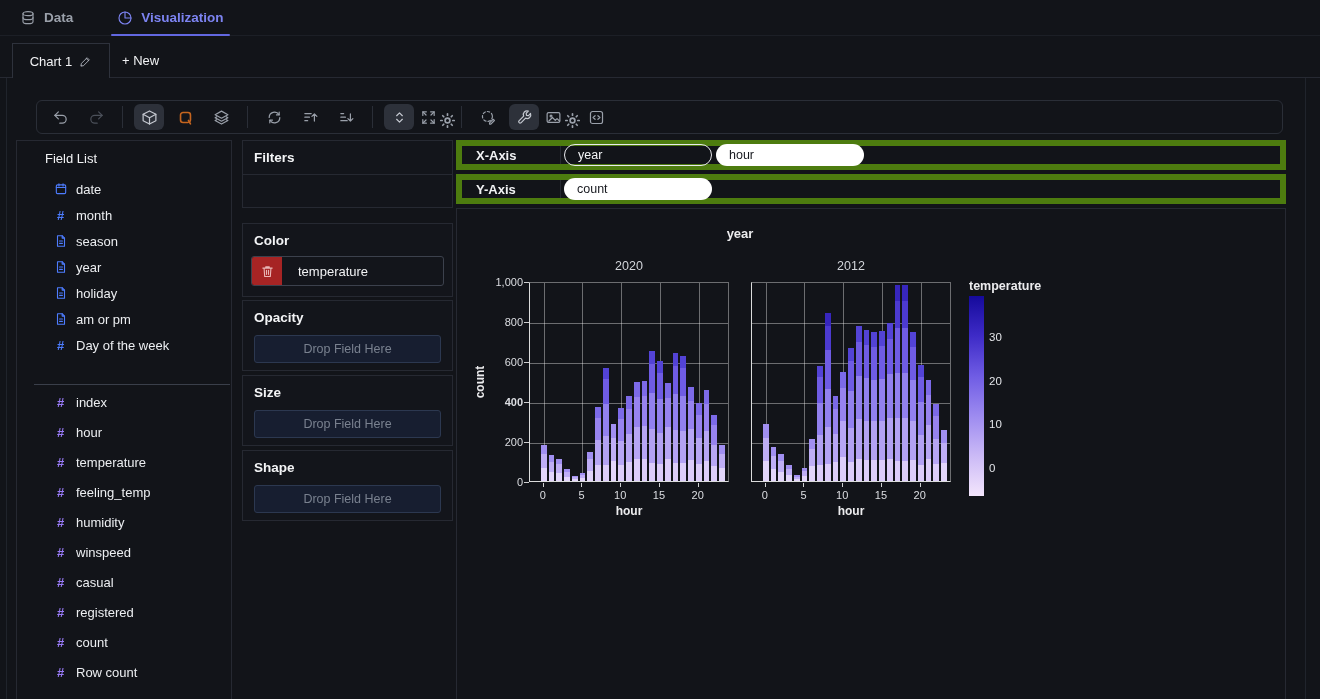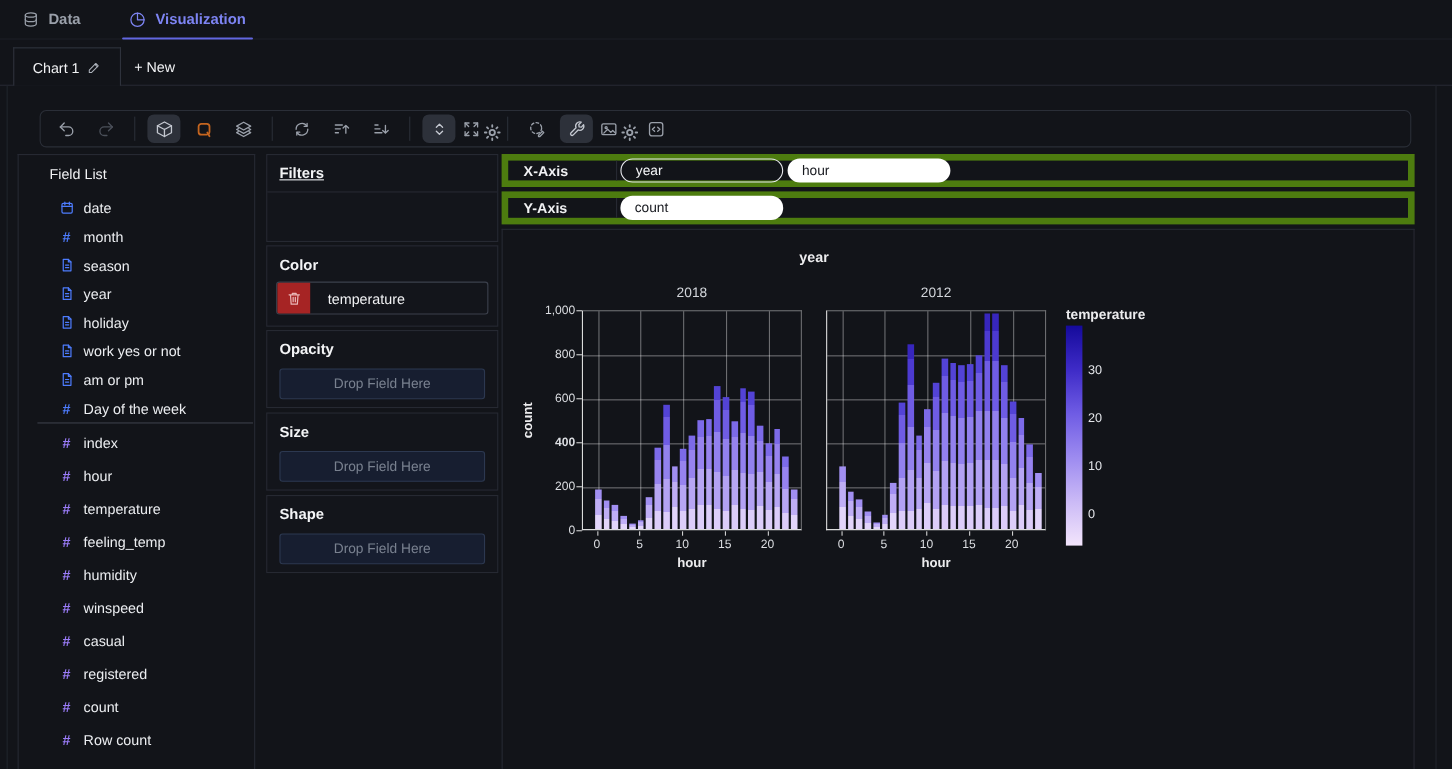--- a/index.html
+++ b/index.html
@@ -47,21 +47,21 @@
   .f-row.dim { height:26px; }
   .f-row.mea { height:30px; }
   .f-ic { width:15px; height:15px; display:flex; align-items:center; justify-content:center; flex:0 0 15px; }
   .f-ic svg { width:14px; height:14px; stroke-width:1.9; }
   .f-ic.hash { font-size:13px; font-weight:700; font-family:"Liberation Sans",sans-serif; }
   .fl-divider { position:absolute; left:17px; right:1px; top:243px; height:1px; background:#3a3f4a; }
 
   
   .enc-box { position:absolute; left:242px; width:211px; border:1px solid #262932; background:#13151b; }
   .enc-title { padding:9px 11px 6px 11px; font-size:13.5px; font-weight:700; color:#f3f4f6; }
-  #box-filters { top:140px; height:80px;text-decoration:underline; }
+  #box-filters { top:140px; height:68px; }
   #box-filters .enc-title { border-bottom:1px solid #262932; padding-bottom:9px; }
   #box-color   { top:223px; height:74px; }
   #box-opacity { top:300px; height:71px; }
   #box-size    { top:375px; height:71px; }
   #box-shape   { top:450px; height:71px; }
   .dropzone { margin:4px 11px 0 11px; height:28px; background:#171e30; border:1px solid #2c3850; border-radius:3px; display:flex; align-items:center; justify-content:center; font-size:12.5px; color:#79818f; cursor:pointer; }
   .color-pill { margin:2px 8px 0 8px; height:30px; border:1px solid #3c414d; border-radius:3px; display:flex; align-items:center; overflow:hidden; cursor:grab; }
   .trash-btn { width:30px; height:30px; background:#a62424; color:#e9b6b6; display:flex; align-items:center; justify-content:center; cursor:pointer; flex:0 0 30px; }
   .trash-btn svg { width:15px; height:15px; stroke-width:1.8; }
   .color-pill .lbl { padding-left:16px; font-size:13px; color:#f1f2f4; }
@@ -309,29 +309,20 @@
         </span>
         <span>holiday</span>
       </div>
       <div class="f-row dim">
         <span class="f-ic" style="color: rgb(77, 124, 254);">
           <svg viewBox="0 0 24 24">
             <path d="M6 3h8l4 4v14H6z"></path>
             <path d="M14 3v4h4M9.5 12h5M9.5 16h5"></path>
           </svg>
         </span>
-        <span>work yes or not</span>
-      </div>
-      <div class="f-row dim">
-        <span class="f-ic" style="color: rgb(77, 124, 254);">
-          <svg viewBox="0 0 24 24">
-            <path d="M6 3h8l4 4v14H6z"></path>
-            <path d="M14 3v4h4M9.5 12h5M9.5 16h5"></path>
-          </svg>
-        </span>
         <span>am or pm</span>
       </div>
       <div class="f-row dim">
         <span class="f-ic hash" style="color: rgb(77, 124, 254);">#</span>
         <span>Day of the week</span>
       </div>
     </div>
   <div class="fl-divider"></div>
   <div class="fl-rows-mea" id="meas">
       <div class="f-row mea">
@@ -434,21 +425,21 @@
     <div class="vg-ytick" style="left: 10px; top: 107px;">800</div>
     <div class="vg-ytickmark" style="left: 67px; top: 113px;"></div>
     <div class="vg-ytick" style="left: 10px; top: 147px;">600</div>
     <div class="vg-ytickmark" style="left: 67px; top: 153px;"></div>
     <div class="vg-ytick" style="left: 10px; top: 187px; font-weight: bold;">400</div>
     <div class="vg-ytickmark" style="left: 67px; top: 193px;"></div>
     <div class="vg-ytick" style="left: 10px; top: 227px;">200</div>
     <div class="vg-ytickmark" style="left: 67px; top: 233px;"></div>
     <div class="vg-ytick" style="left: 10px; top: 267px;">0</div>
     <div class="vg-ytickmark" style="left: 67px; top: 273px;"></div>
-    <div class="vg-facet-h" style="left: 112px;">2018</div>
+    <div class="vg-facet-h" style="left: 112px;">2020</div>
     <div class="vg-plot" style="left: 72px;">
       <div class="gl-h" style="top: 40px;"></div>
       <div class="gl-h" style="top: 80px;"></div>
       <div class="gl-h" style="top: 120px;"></div>
       <div class="gl-h" style="top: 160px;"></div>
       <div class="gl-v" style="left: 13.7px;"></div>
       <div class="gl-v" style="left: 52.45px;"></div>
       <div class="gl-v" style="left: 91.2px;"></div>
       <div class="gl-v" style="left: 129.95px;"></div>
       <div class="gl-v" style="left: 168.7px;"></div>

